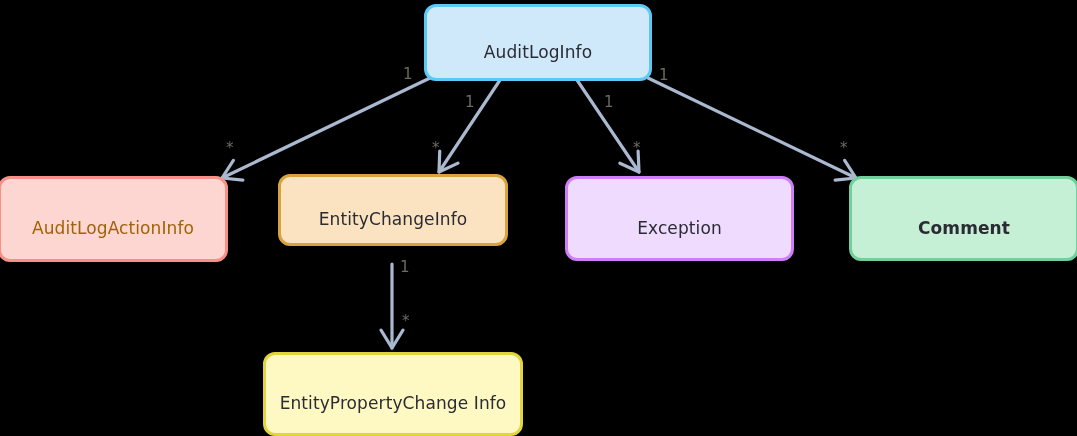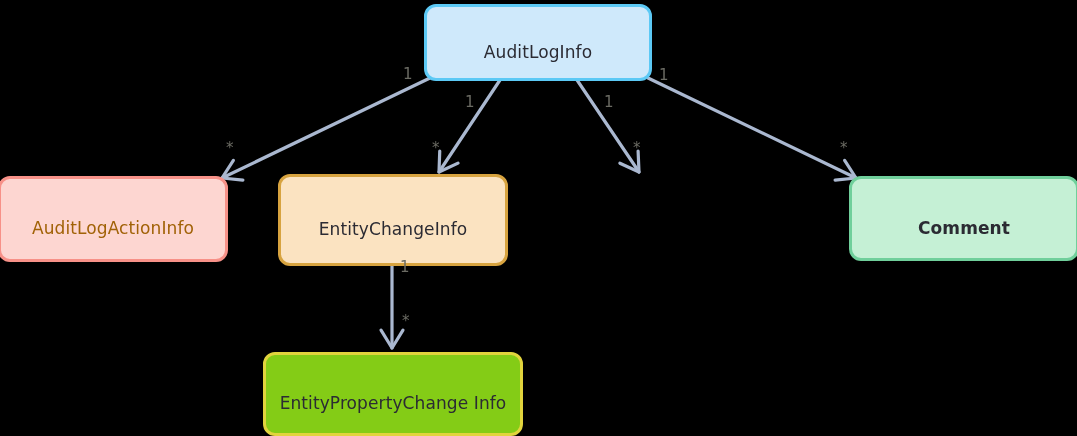--- a/index.html
+++ b/index.html
@@ -88,22 +88,25 @@
     <div class="edge-label" style="left: 659px; top: 66px; color: rgb(107, 107, 99);">1</div>
     <div class="edge-label" style="left: 840px; top: 139px; color: rgb(107, 107, 99);">*</div>
     <div class="edge-label" style="left: 400px; top: 258px; color: rgb(107, 107, 99);">1</div>
     <div class="edge-label" style="left: 402px; top: 312px; color: rgb(107, 107, 99);">*</div>
     <div class="node" style="left: 424px; top: 4px; width: 228px; height: 77px; background: rgb(207, 233, 251); border-color: rgb(92, 201, 245);">
       <span class="node-label" style="color: rgb(43, 43, 51);">AuditLogInfo</span>
     </div>
     <div class="node" style="left: -2px; top: 176px; width: 230px; height: 86px; background: rgb(253, 214, 209); border-color: rgb(247, 145, 136);">
       <span class="node-label" style="color: #a16207;">AuditLogActionInfo</span>
     </div>
-    <div class="node" style="left: 278px; top: 174px; width: 230px; height: 92px; background: rgb(251, 227, 193); border-color: rgb(215, 163, 63);">
+    <div class="node" style="left: 278px; top: 174px; width: 230px; height: 72px; background: rgb(251, 227, 193); border-color: rgb(215, 163, 63);">
       <span class="node-label" style="color: rgb(43, 43, 51);">EntityChangeInfo</span>
+    </div>
+    <div class="node" style="left: 565px; top: 176px; width: 229px; height: 85px; background: rgb(238, 219, 253); border-color: rgb(207, 126, 247);">
+      <span class="node-label" style="color: rgb(43, 43, 51);">Exception</span>
     </div>
     <div class="node" style="left: 849px; top: 176px; width: 230px; height: 85px; background: rgb(197, 240, 213); border-color: rgb(112, 207, 155);">
       <span class="node-label" style="color: rgb(43, 43, 51); font-weight: bold;">Comment</span>
     </div>
-    <div class="node" style="left: 263px; top: 352px; width: 260px; height: 84px; background: #84cc16; border-color: rgb(225, 212, 61);">
+    <div class="node" style="left: 263px; top: 352px; width: 260px; height: 84px; background: #fef9c3; border-color: rgb(225, 212, 61);">
       <span class="node-label" style="color: rgb(43, 43, 51);">EntityPropertyChange Info</span>
     </div>
   </div>
 
 </body></html>

